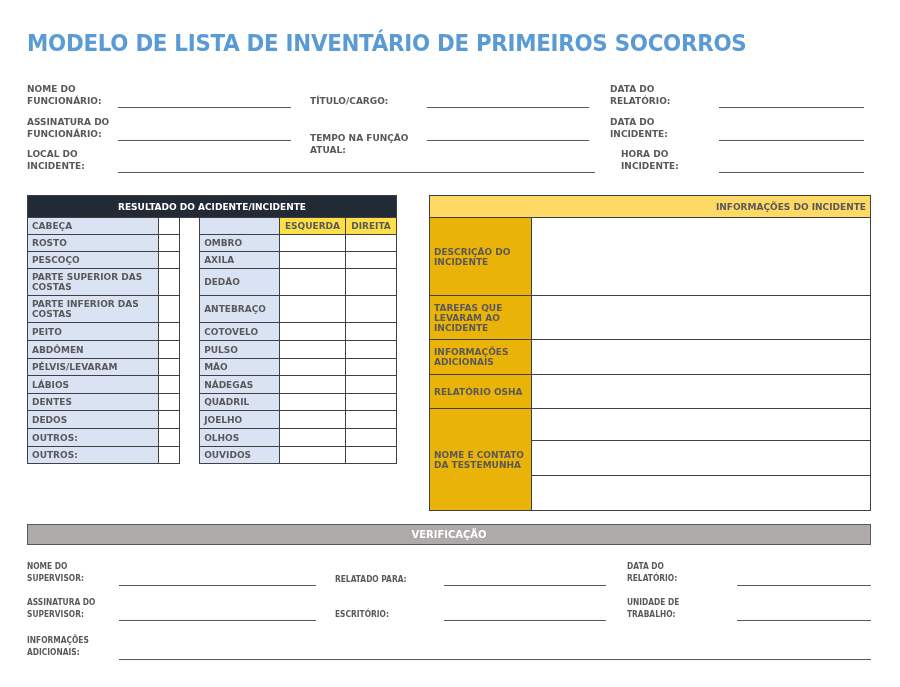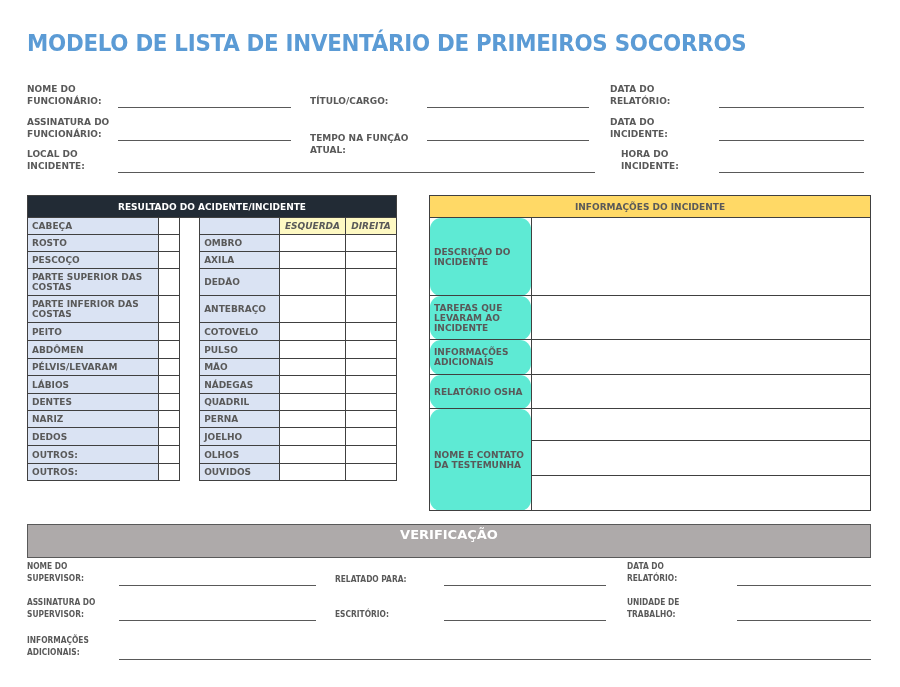--- a/index.html
+++ b/index.html
@@ -8,27 +8,27 @@
   .lbl { position: absolute; font-size: 9px; font-weight: bold; color: #595959; line-height: 12px; white-space: nowrap; }
   .line { position: absolute; height: 1px; background: #595959; }
   .sm { font-size: 8.5px; transform: scaleX(0.88); transform-origin: left; }
 
   table { border-collapse: collapse; position: absolute; }
   td, th { font-size: 9px; font-weight: bold; color: #595959; padding: 0 4px; line-height: 10px; border: 1px solid #404040; vertical-align: middle; text-align: left; }
   .lt .hdr { background: #222b35; color: #ffffff; text-align: center; height: 22px; font-size: 9px; }
   .lt td.b { background: #dae3f3; }
   .lt td.w { background: #ffffff; }
   .lt td.gap { border-top: none; border-bottom: none; background: #fff; }
-  .lt td.ch { background: #fef9c3; text-align: center; font-style: italic; }
-
-  .rt .hdr { background: #ffd966; color: #595959; text-align: center; height: 22px; }
-  .rt td.y { background: #5eead4; border-radius: 11px; }
+  .lt td.ch { background: #fde047; text-align: center; }
+
+  .rt .hdr { background: #ffd966; color: #595959; text-align: right; height: 22px; }
+  .rt td.y { background: #eab308; }
   .rt td.w { background: #ffffff; }
 
-  .verif { position: absolute; left: 27px; top: 524px; width: 844px; height: 34px; background: #aeaaaa; border: 1px solid #595959; text-align: center; font-size: 13px; font-weight: bold; color: #ffffff; line-height: 19px; }
+  .verif { position: absolute; left: 27px; top: 524px; width: 844px; height: 21px; background: #aeaaaa; border: 1px solid #595959; text-align: center; font-size: 10px; font-weight: bold; color: #ffffff; line-height: 19px; }
 </style>
 </head>
 <body>
 
 <div class="title">MODELO DE LISTA DE INVENTÁRIO DE PRIMEIROS SOCORROS</div>
 
 <div class="lbl" style="left:27px;top:83px;"><span>NOME DO</span><br><span>FUNCIONÁRIO:</span></div>
 <div class="line" style="left:118px;top:107px;width:173px;"></div>
 <div class="lbl" style="left:310px;top:95px;">TÍTULO/CARGO:</div>
 <div class="line" style="left:427px;top:107px;width:162px;"></div>
@@ -133,28 +133,20 @@
         <td class="w"></td>
       </tr>
   <tr style="height:17px">
         <td class="b">DENTES</td>
         <td class="w"></td>
         <td class="gap"></td>
         <td class="b">QUADRIL</td>
         <td class="w"></td>
         <td class="w"></td>
       </tr>
-  <tr style="height:17px">
-        <td class="b">NARIZ</td>
-        <td class="w"></td>
-        <td class="gap"></td>
-        <td class="b">PERNA</td>
-        <td class="w"></td>
-        <td class="w"></td>
-      </tr>
   <tr style="height:18px">
         <td class="b">DEDOS</td>
         <td class="w"></td>
         <td class="gap"></td>
         <td class="b">JOELHO</td>
         <td class="w"></td>
         <td class="w"></td>
       </tr>
   <tr style="height:18px">
         <td class="b">OUTROS:</td>

